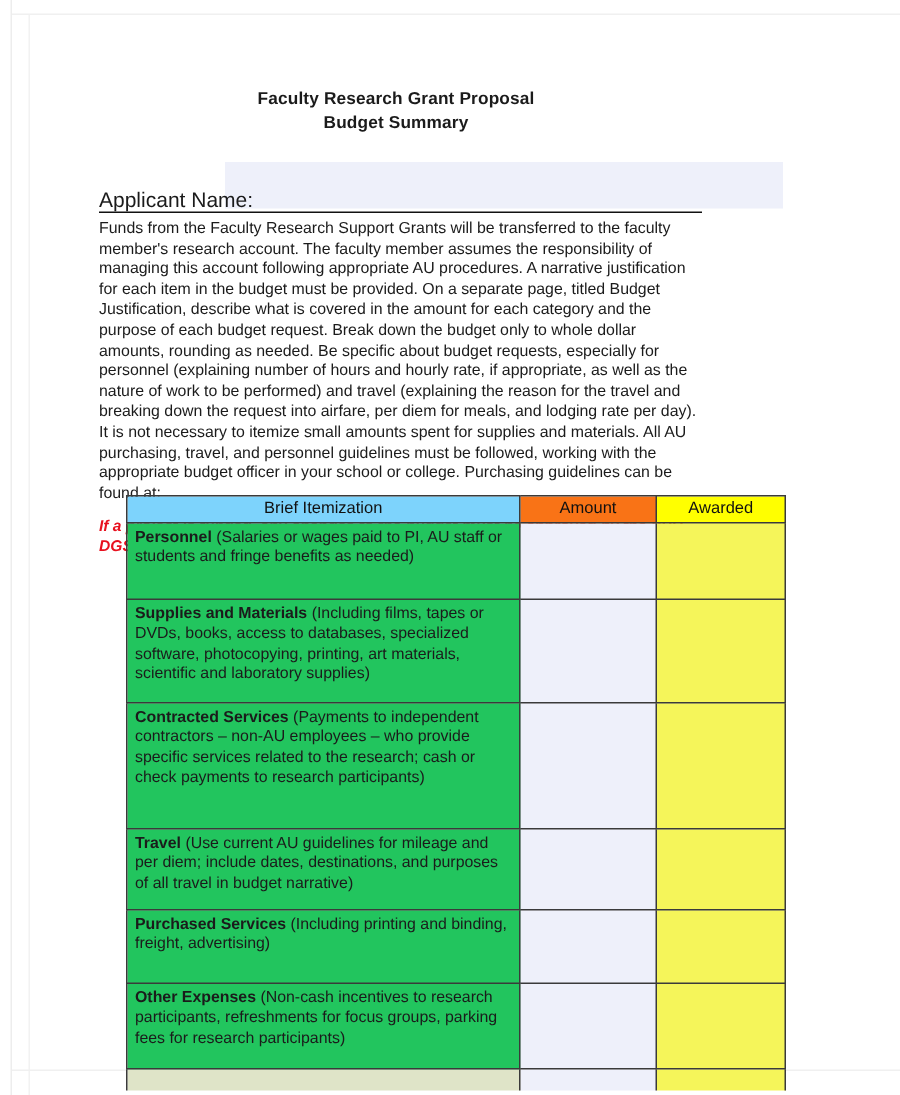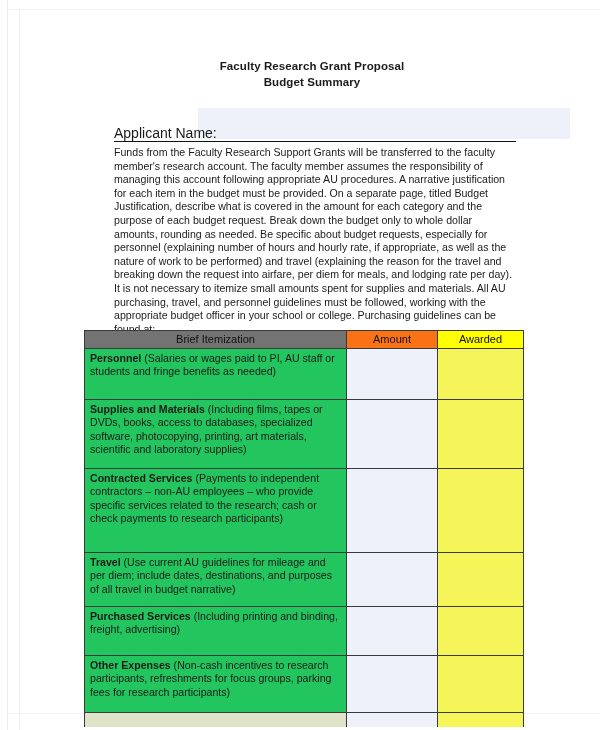--- a/index.html
+++ b/index.html
@@ -41,21 +41,20 @@
     position: absolute;
     left: 8px; right: 0; bottom: 16px;
     height: 1px;
     background: #f0f0f0;
   }
 
   .doc {
     position: absolute;
     left: 0; top: 0;
     width: 528px;
-    padding-left: 48px;
   }
 
   
   .title-block {
     text-align: center;
     margin-top: 58px;
     line-height: 16px;
   }
   .title-line {
     font-size: 11.5px;
@@ -145,21 +144,21 @@
     vertical-align: top;
   }
   .budget-table thead th {
     height: 17px;
     line-height: 17px;
     text-align: center;
     font-weight: normal;
     font-size: 11px;
     color: #111111;
   }
-  th.head-item   { background: #737373; }
+  th.head-item   { background: #7dd3fc; }
   th.head-amount { background: #f97316; margin-left: 40px; }
   th.head-award  { background: #ffff00; }
 
   td.cell-item {
     background: #22c55e;
     padding: 3px 5px 5px 5px;
     line-height: 13.4px;
   }
   td.cell-amount { background: #eef0fa; }
   td.cell-award  { background: #f5f55a; }

